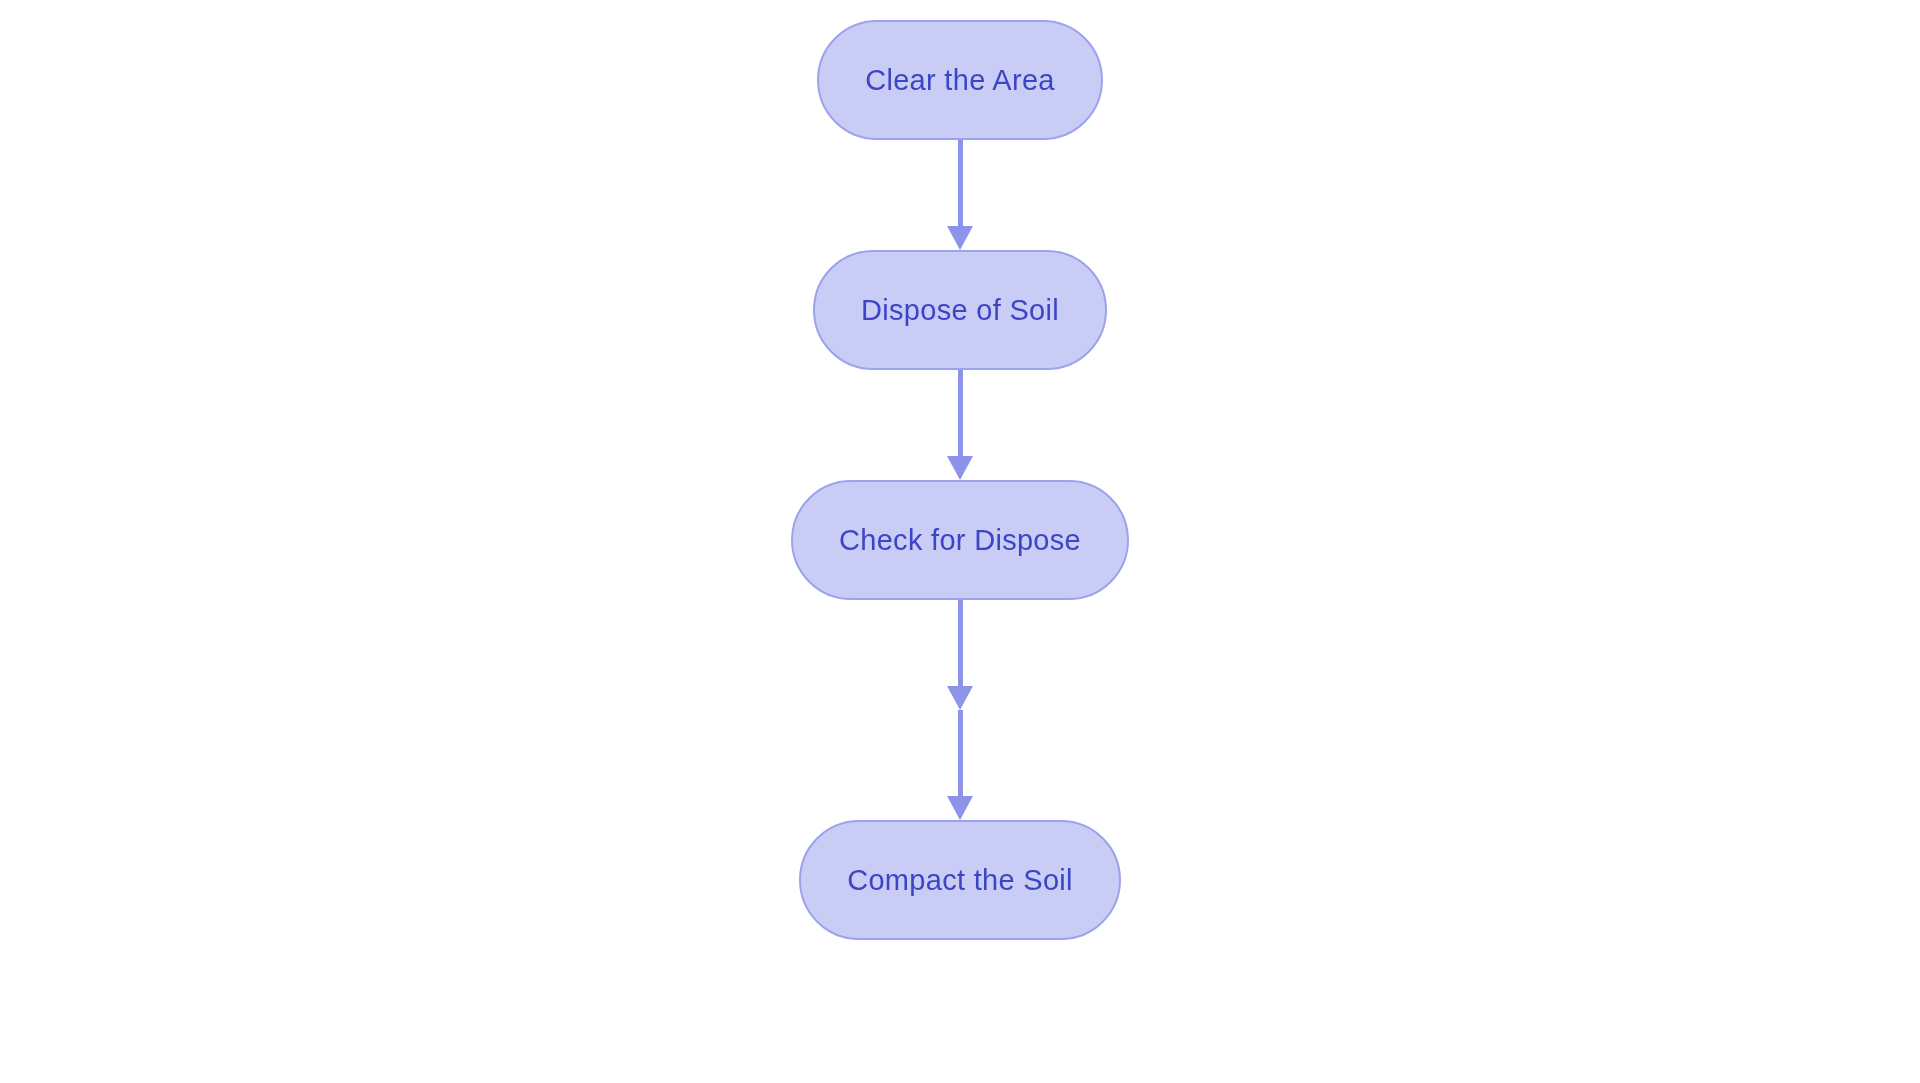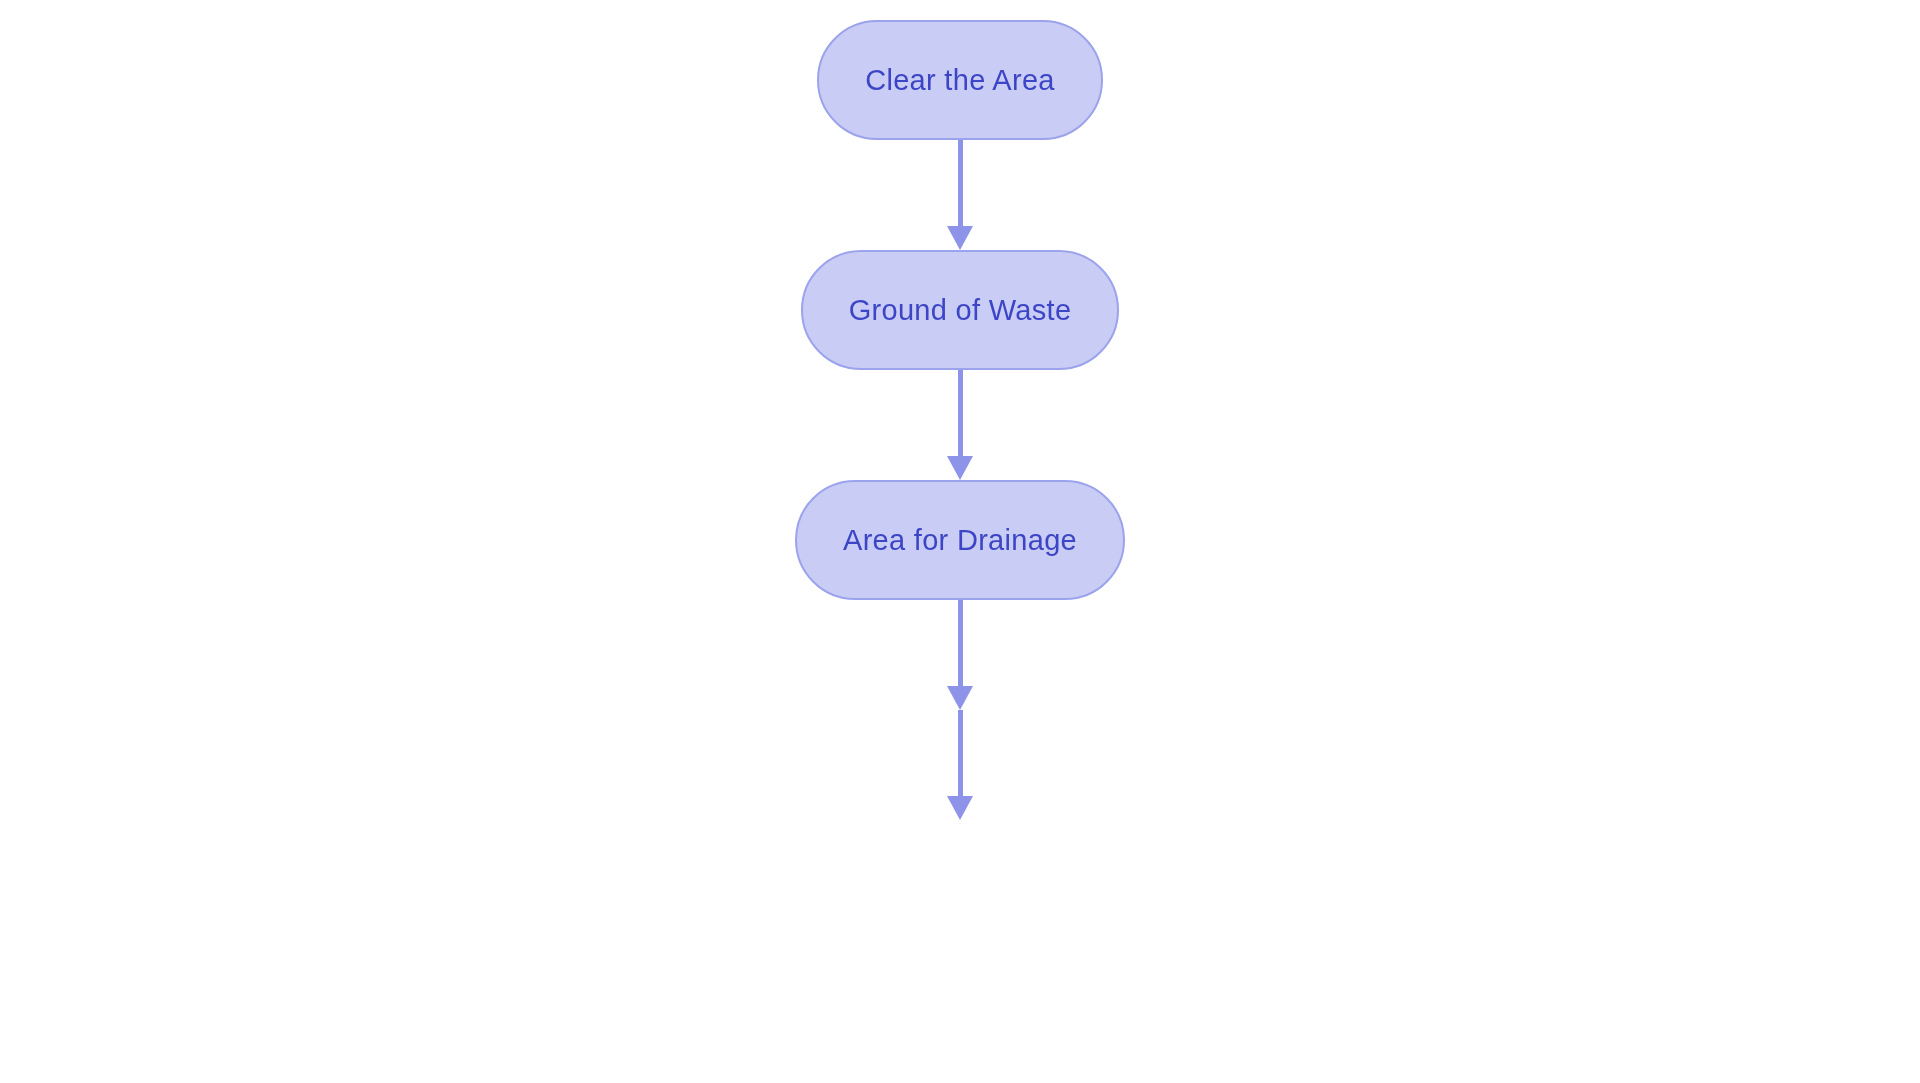--- a/index.html
+++ b/index.html
@@ -67,37 +67,40 @@
   <div class="node">
     <span>Clear the Area</span>
   </div>
 
   <div class="connector">
     <div class="stem"></div>
     <div class="head"></div>
   </div>
 
   <div class="node">
-    <span>Ground of Waste</span>
+    <span>Dispose of Soil</span>
   </div>
 
   <div class="connector">
     <div class="stem"></div>
     <div class="head"></div>
   </div>
 
   <div class="node">
-    <span>Area for Drainage</span>
+    <span>Check for Dispose</span>
   </div>
 
   <div class="connector">
     <div class="stem"></div>
     <div class="head"></div>
   </div>
 
 
   <div class="connector">
     <div class="stem"></div>
     <div class="head"></div>
   </div>
 
+  <div class="node">
+    <span>Compact the Soil</span>
+  </div>
 
 </div>
 
 </body></html>

